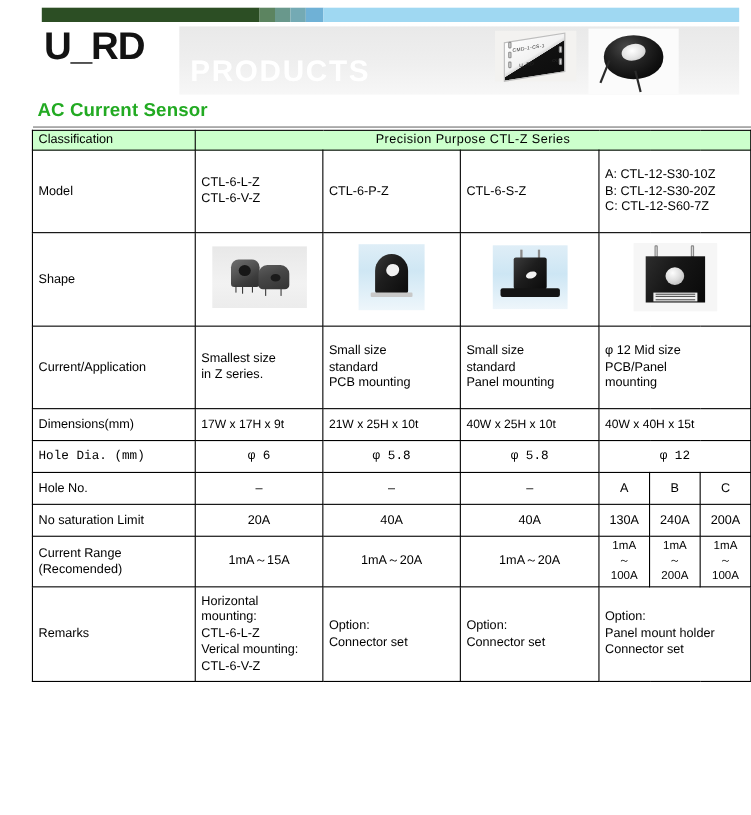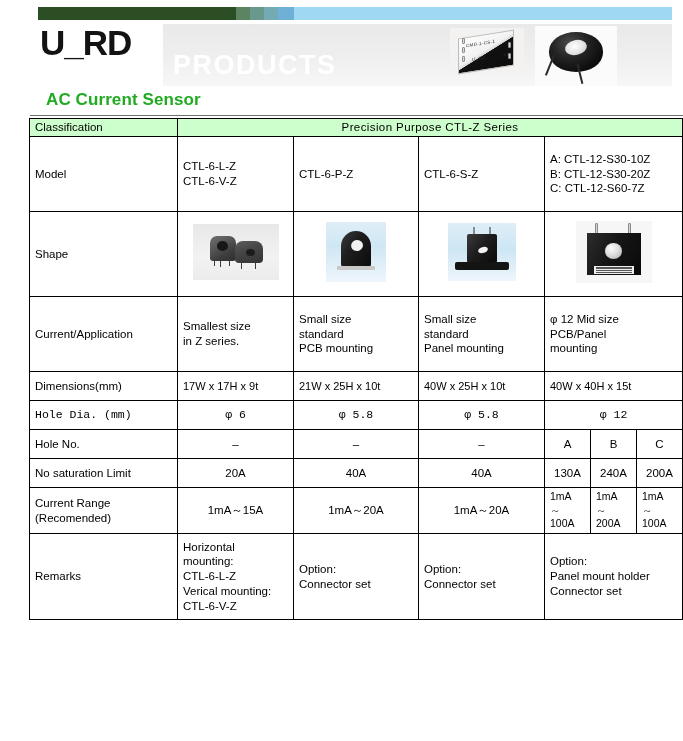--- a/index.html
+++ b/index.html
@@ -81,21 +81,21 @@
     background: radial-gradient(ellipse at 45% 40%, #ffffff 0%, #e2e2e2 55%, #b9b9b9 100%);
     border-radius:50%;
     transform: rotate(-12deg);
   }
   .ph-ring .wire { position:absolute; background:#2a2a2a; width:1.5px; }
   .ph-ring .w1 { left:14px; top:28px; height:22px; transform: rotate(22deg); }
   .ph-ring .w2 { left:44px; top:38px; height:20px; transform: rotate(-14deg); }
 
   
   .title {
-    position:absolute; left: 46px; top: 90px;
+    position:absolute; left: 34px; top: 90px;
     font-size: 17px; font-weight: bold; color:#22aa22;
     letter-spacing:.1px; white-space:nowrap;
     font-family: "Liberation Sans", sans-serif;
   }
   .title-rule {
     position:absolute; left: 30px; top: 115px; width: 653px; height:1px; background:#6f6f6f;
   }
 
   
   table.spec {
@@ -113,21 +113,21 @@
     vertical-align: middle;
     font-weight: normal;
     line-height: 1.28;
   }
   .hdr-cell { background:#ccffcc; height: 18px; font-size:11.5px; }
   .hdr-cell.center { text-align:center; letter-spacing:.4px; }
   .rowlabel { text-align:left; white-space:pre-line; }
   .c  { text-align:center; }
   .l  { text-align:left; white-space:pre-line; }
   .nowrapc { text-align:left; white-space:nowrap; font-size:11px; }
-  .small-range { font-size:10.5px; line-height:1.18; white-space:pre-line; padding:0 2px; }
+  .small-range { text-align:center; font-size:10.5px; line-height:1.18; white-space:pre-line; padding:0 2px; }
 
   
   .shape-cell { text-align:center; vertical-align: middle; padding: 3px 0; }
   .photo { display:inline-block; position:relative; overflow:hidden; }
 
   .p1 { width: 86px; height: 56px; background: linear-gradient(to bottom,#e8e8e8 0%, #f2f2f2 60%, #ececec 100%); }
   .p1 .ct-a {
     position:absolute; left:17px; top:12px; width:26px; height:25px;
     background: linear-gradient(150deg,#6e6e6e 0%,#585858 35%,#3c3c3c 70%,#2e2e2e 100%);
     border-radius: 7px 7px 3px 3px;

